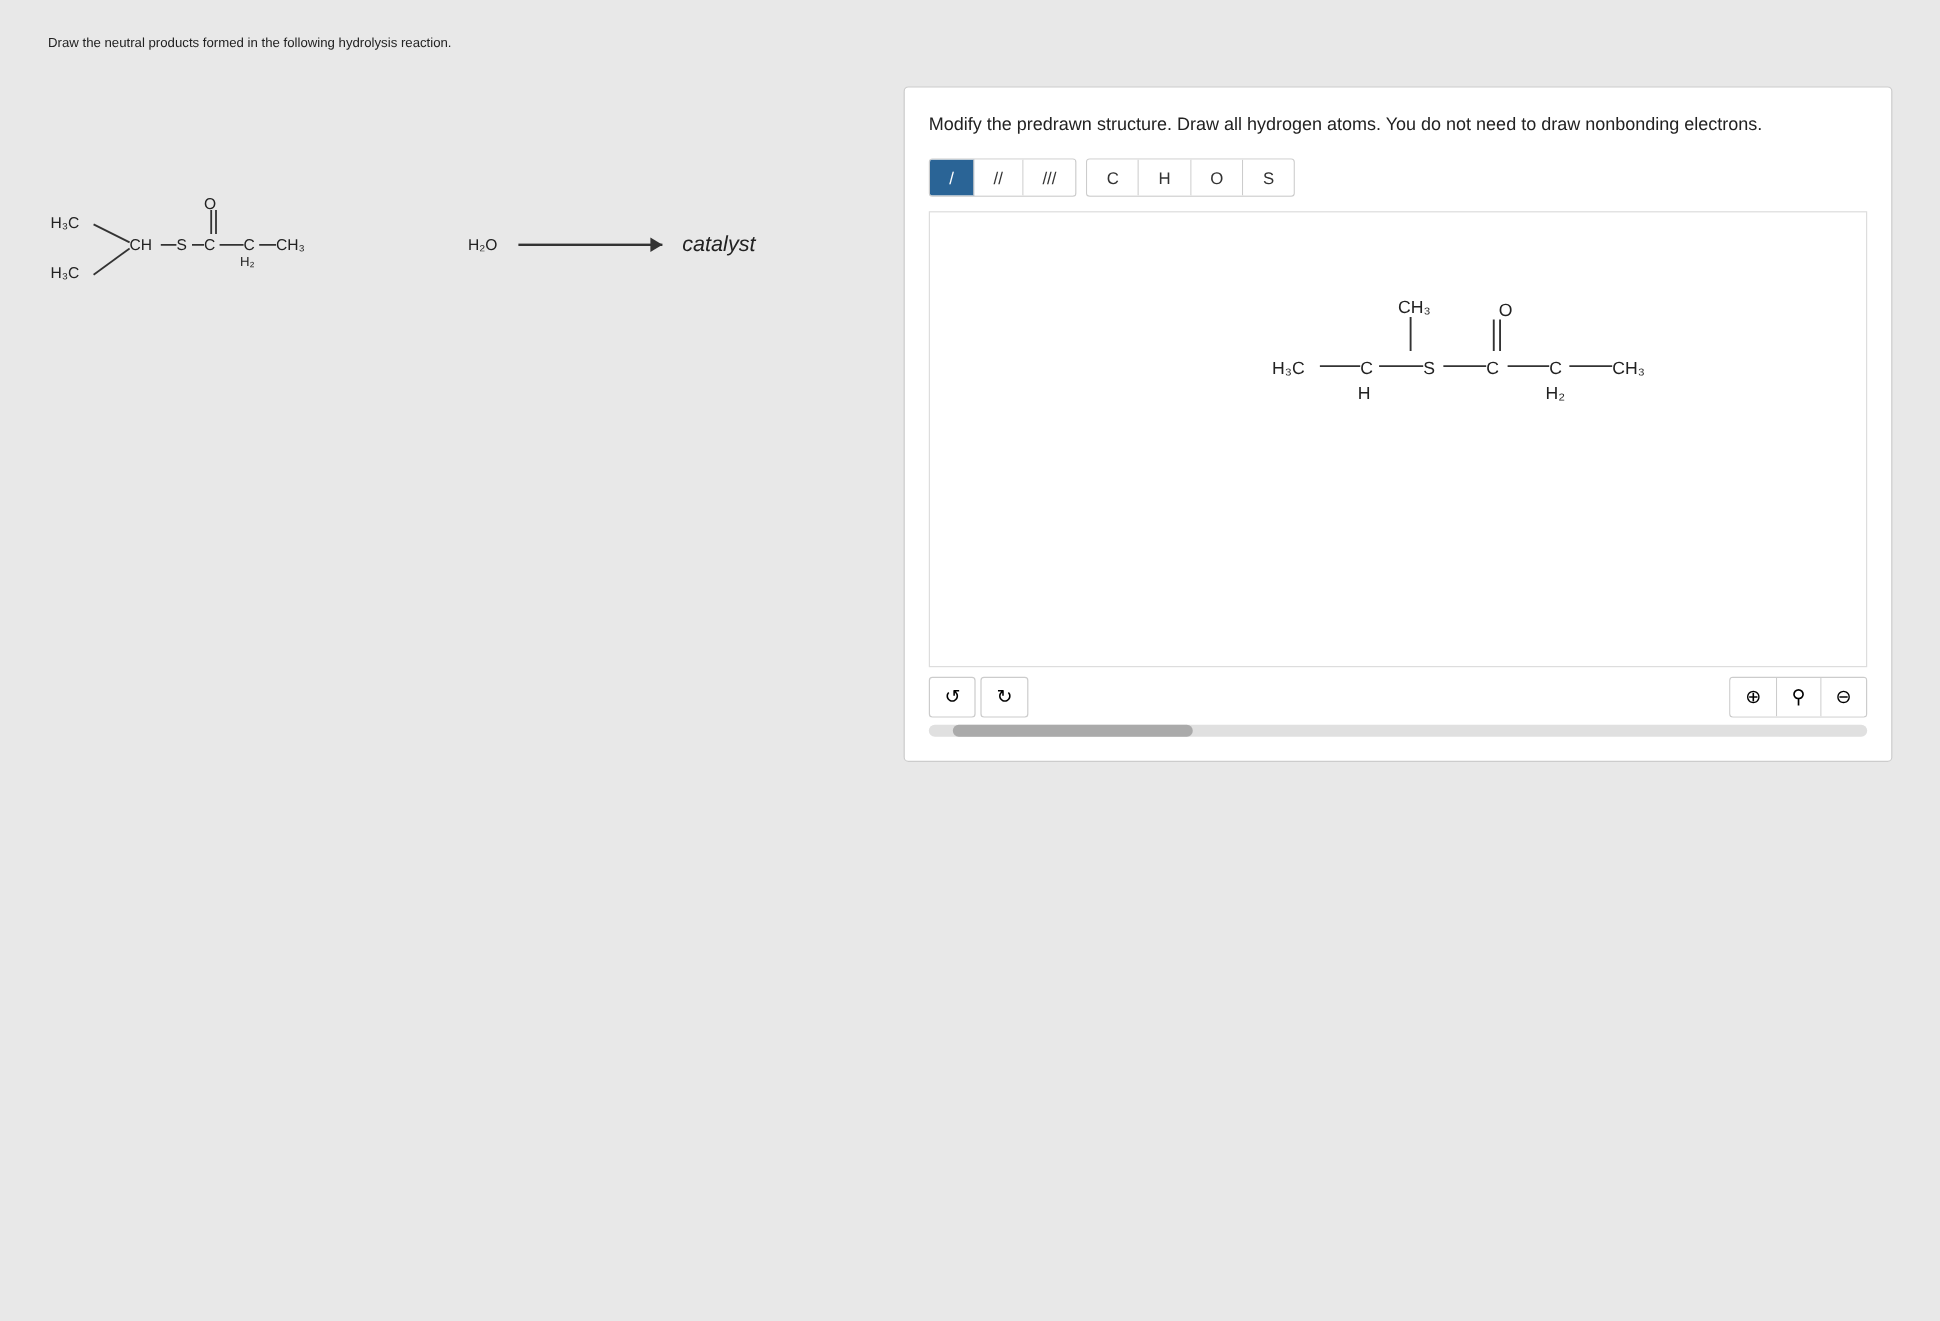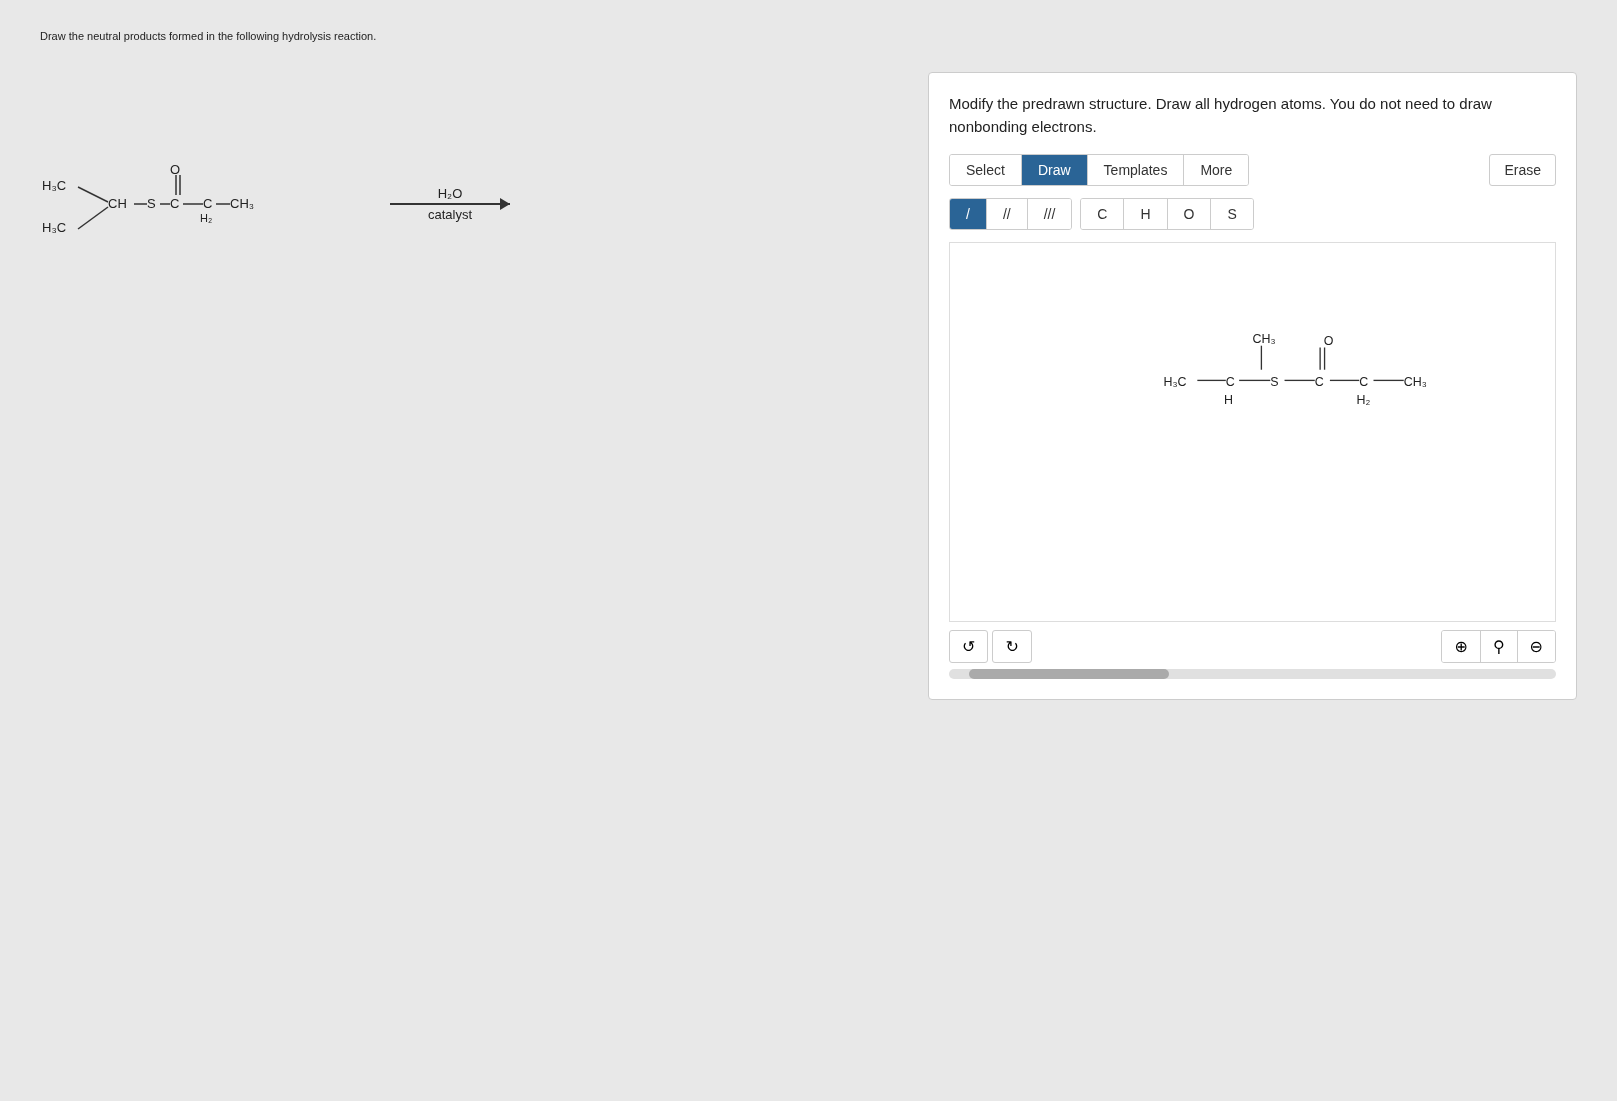--- a/index.html
+++ b/index.html
@@ -25,23 +25,23 @@
     
     .reaction-area {
       display: flex;
       align-items: center;
       gap: 10px;
       padding-top: 60px;
       flex: 1;
     }
     .arrow-reagents {
       display: flex;
-      flex-direction: column;
-      align-items: center;
-      gap: 2px;
+      flex-direction: row;
+      align-items: center;
+      gap: 17px;
       margin: 0 20px;
     }
     .arrow-top {
       font-size: 13px;
       color: #222;
     }
     .arrow-line {
       width: 120px;
       height: 2px;
       background: #333;
@@ -50,27 +50,28 @@
     .arrow-line::after {
       content: '';
       position: absolute;
       right: 0;
       top: -5px;
       border-left: 10px solid #333;
       border-top: 6px solid transparent;
       border-bottom: 6px solid transparent;
     }
     .arrow-bottom {
-      font-size: 13px;
+      font-size: 18px;
       color: #222;
+      font-style: italic;
     }
 
     
     .drawing-panel {
-      width: 649px;
+      width: 824px;
       background: white;
       border: 1px solid #ccc;
       border-radius: 4px;
       padding: 20px;
       flex-shrink: 0;
     }
     .panel-instruction {
       font-size: 15px;
       color: #222;
       line-height: 1.5;
@@ -236,32 +237,20 @@
     <div class="arrow-reagents">
       <div class="arrow-top">H₂O</div>
       <div class="arrow-line"></div>
       <div class="arrow-bottom">catalyst</div>
     </div>
   </div>
 
   <div class="drawing-panel">
     <div class="panel-instruction">Modify the predrawn structure. Draw all hydrogen atoms. You do not need to draw nonbonding electrons.</div>
 
-    <div class="toolbar-full">
-      <div style="display:flex; align-items:center; gap:8px;">
-
-        <div class="toolbar-group1">
-          <button class="t-btn">Select</button>
-          <button class="t-btn active">Draw</button>
-          <button class="t-btn">Templates</button>
-          <button class="t-btn">More</button>
-        </div>
-      </div>
-      <button class="erase-btn">Erase</button>
-    </div>
 
     <div style="display:flex; align-items:center; gap:8px; margin-bottom:12px;">
       <div class="toolbar-group1">
         <button class="t-btn active">/</button>
         <button class="t-btn">//</button>
         <button class="t-btn">///</button>
       </div>
       <div class="toolbar-group1">
         <button class="t-btn">C</button>
         <button class="t-btn">H</button>

